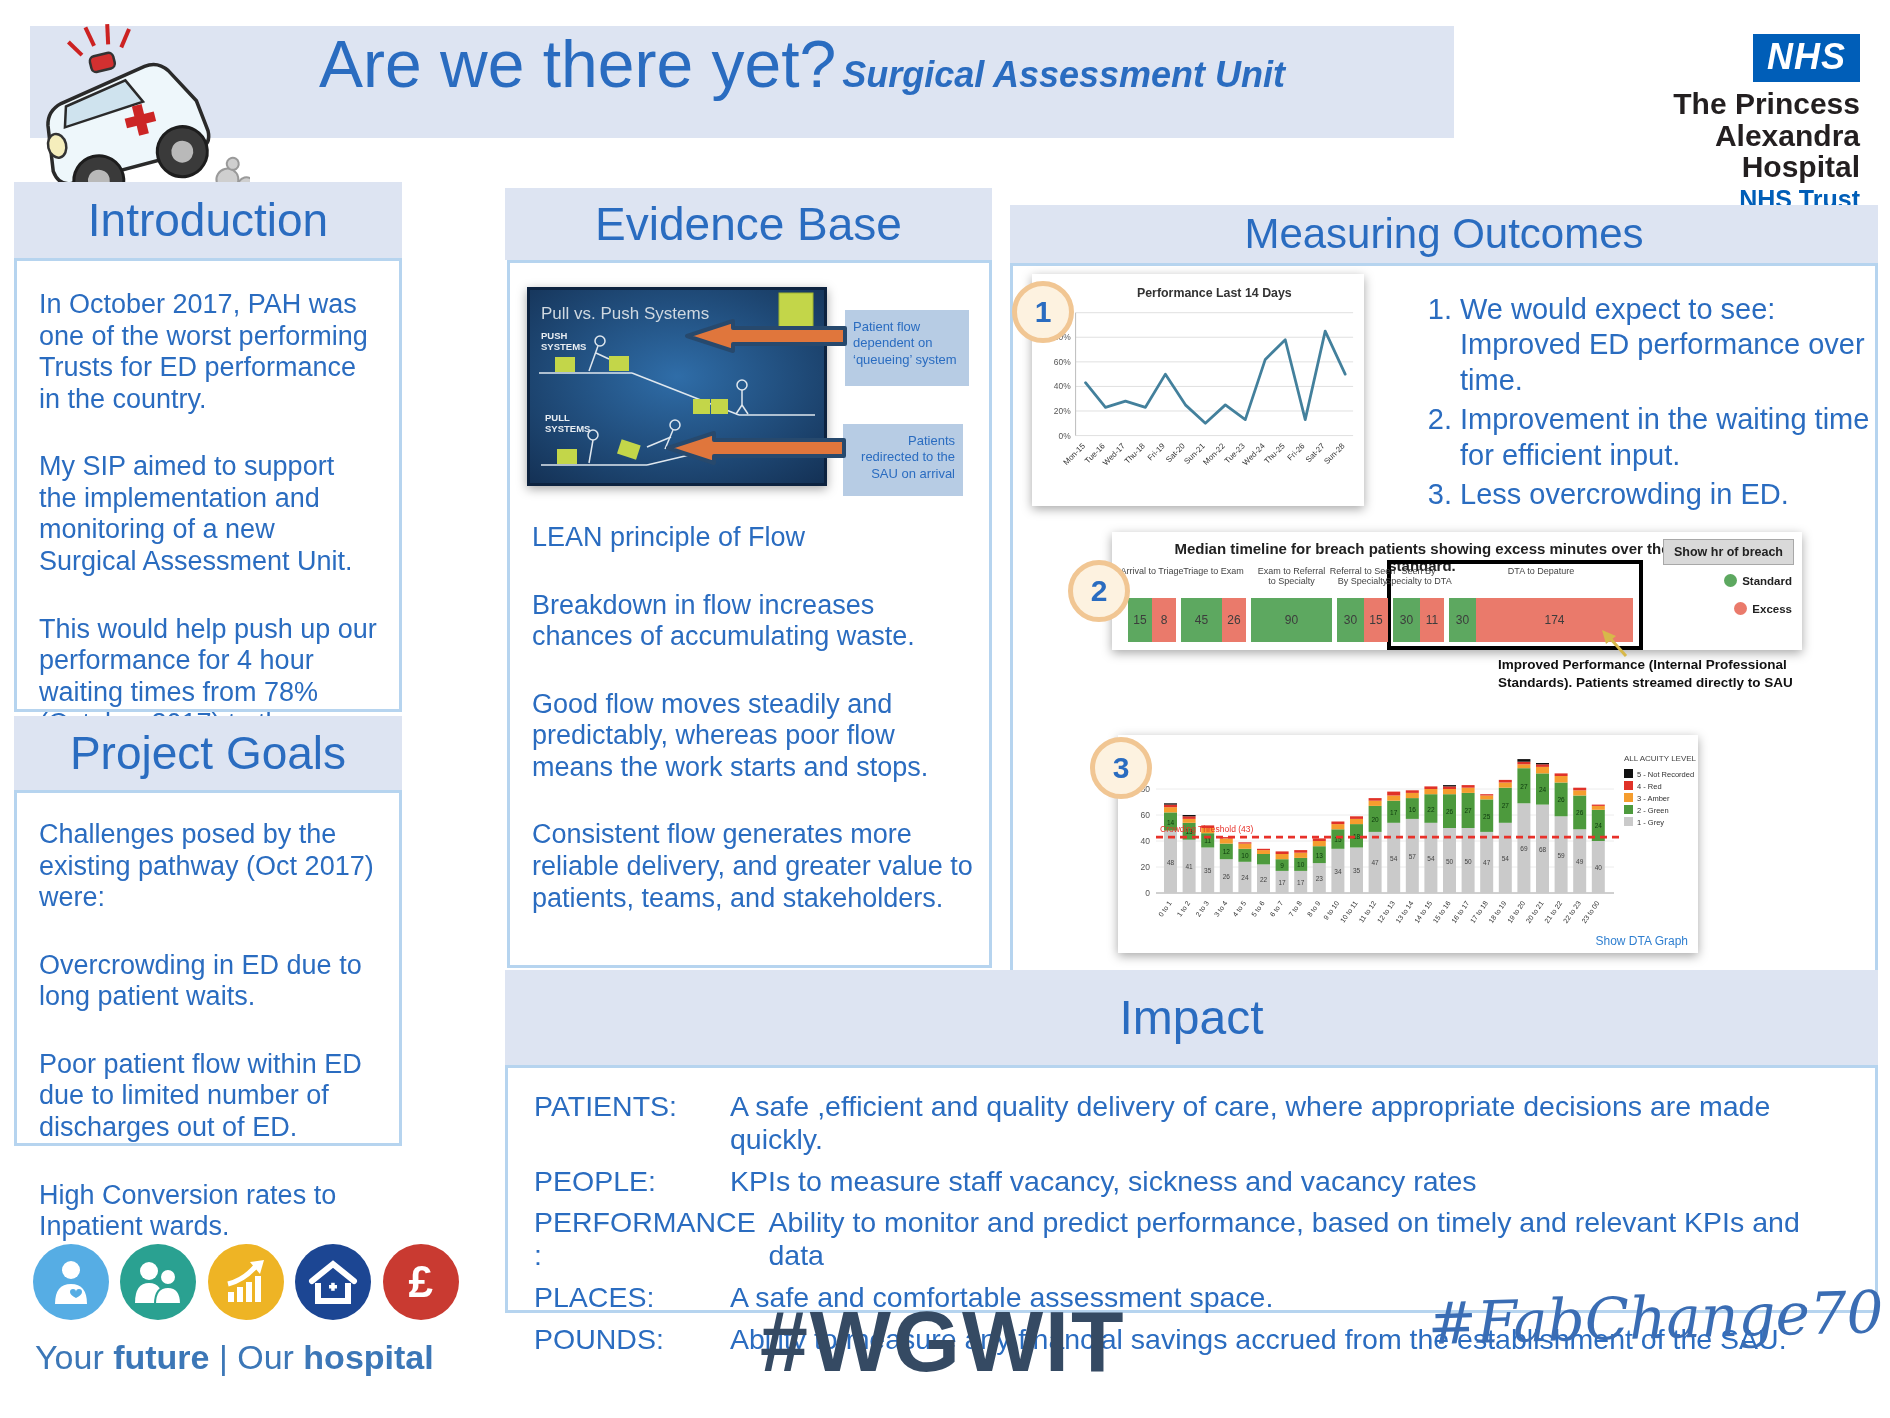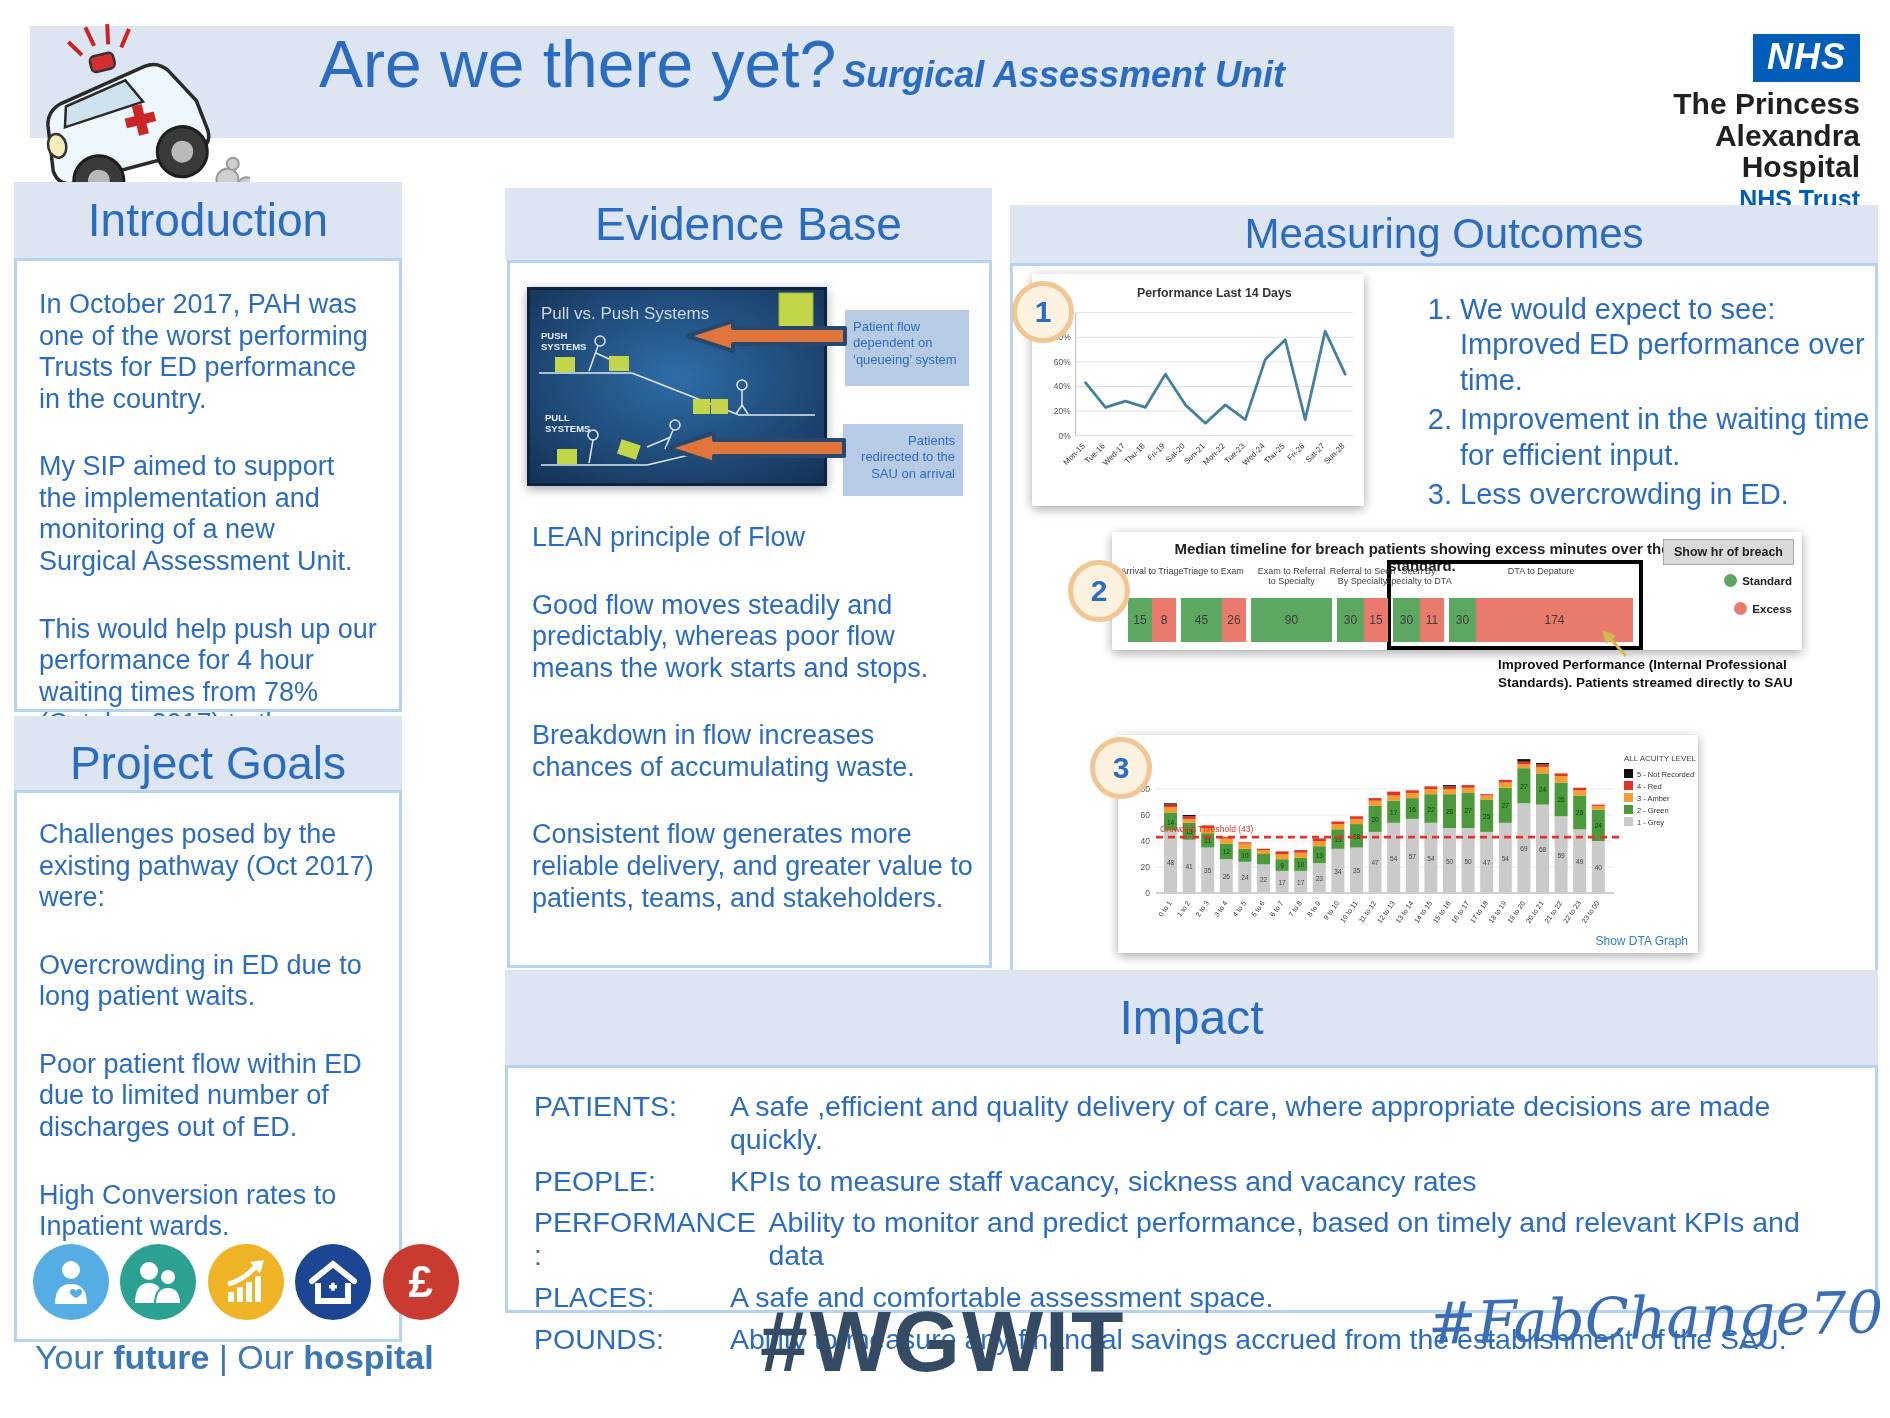--- a/index.html
+++ b/index.html
@@ -105,24 +105,24 @@
 
   <div class="band" style="left:14px;top:182px;width:388px;height:76px;">
     <span class="t" style="font-size:46px;">Introduction</span>
   </div>
   <div class="panel" id="intro-body" style="left:14px;top:258px;width:388px;height:454px;padding:28px 22px;">
       <p class="para">In October 2017, PAH was one of the worst performing Trusts for ED performance in the country.</p>
       <p class="para">My SIP aimed to support the implementation and monitoring of a new Surgical Assessment Unit.</p>
       <p class="para">This would help push up our performance for 4 hour waiting times from 78% (October 2017) to the national statutory target of 95%.</p>
     </div>
 
-  <div class="band" style="left:14px;top:716px;width:388px;height:74px;align-items:flex-end;">
+  <div class="band" style="left:14px;top:716px;width:388px;height:74px;">
     <span class="t" style="font-size:46px;">Project Goals</span>
   </div>
-  <div class="panel" id="goals-body" style="left:14px;top:790px;width:388px;height:552px;padding:26px 22px;">
+  <div class="panel" id="goals-body" style="left:14px;top:790px;width:388px;height:356px;padding:26px 22px;">
       <p class="para">Challenges posed by the existing pathway (Oct 2017) were:</p>
       <p class="para">Overcrowding in ED due to long patient waits.</p>
       <p class="para">Poor patient flow within ED due to limited number of discharges out of ED.</p>
       <p class="para">High Conversion rates to Inpatient wards.</p>
     </div>
 
   <div style="position:absolute;left:33px;top:1244px;white-space:nowrap;">
     <span class="fi" style="background:#56ade4;">
       <svg width="48" height="48" viewBox="0 0 48 48">
           <circle cx="24" cy="12" r="9" fill="#fff"></circle>
@@ -217,22 +217,22 @@
 
   <div class="callout" style="left:845px;top:310px;width:124px;height:76px;">
     <span>Patient flow dependent on ‘queueing’ system</span>
   </div>
   <div class="callout" style="left:843px;top:424px;width:120px;height:72px;text-align:right;">
     <span>Patients redirected to the SAU on arrival</span>
   </div>
 
   <div id="evidence-text" style="position:absolute;left:532px;top:522px;width:445px;">
       <p class="para">LEAN principle of Flow</p>
+      <p class="para">Breakdown in flow increases chances of accumulating waste.</p>
       <p class="para">Good flow moves steadily and predictably, whereas poor flow means the work starts and stops.</p>
-      <p class="para">Breakdown in flow increases chances of accumulating waste.</p>
       <p class="para">Consistent flow generates more reliable delivery, and greater value to patients, teams, and stakeholders.</p>
     </div>
 
   <div class="band" style="left:1010px;top:205px;width:868px;height:58px;">
     <span class="t" style="font-size:42px;">Measuring Outcomes</span>
   </div>
   <div class="panel" style="left:1010px;top:263px;width:868px;height:710px;"></div>
 
   <div class="badge" style="left:1012px;top:281px;">
       <span>1</span>

